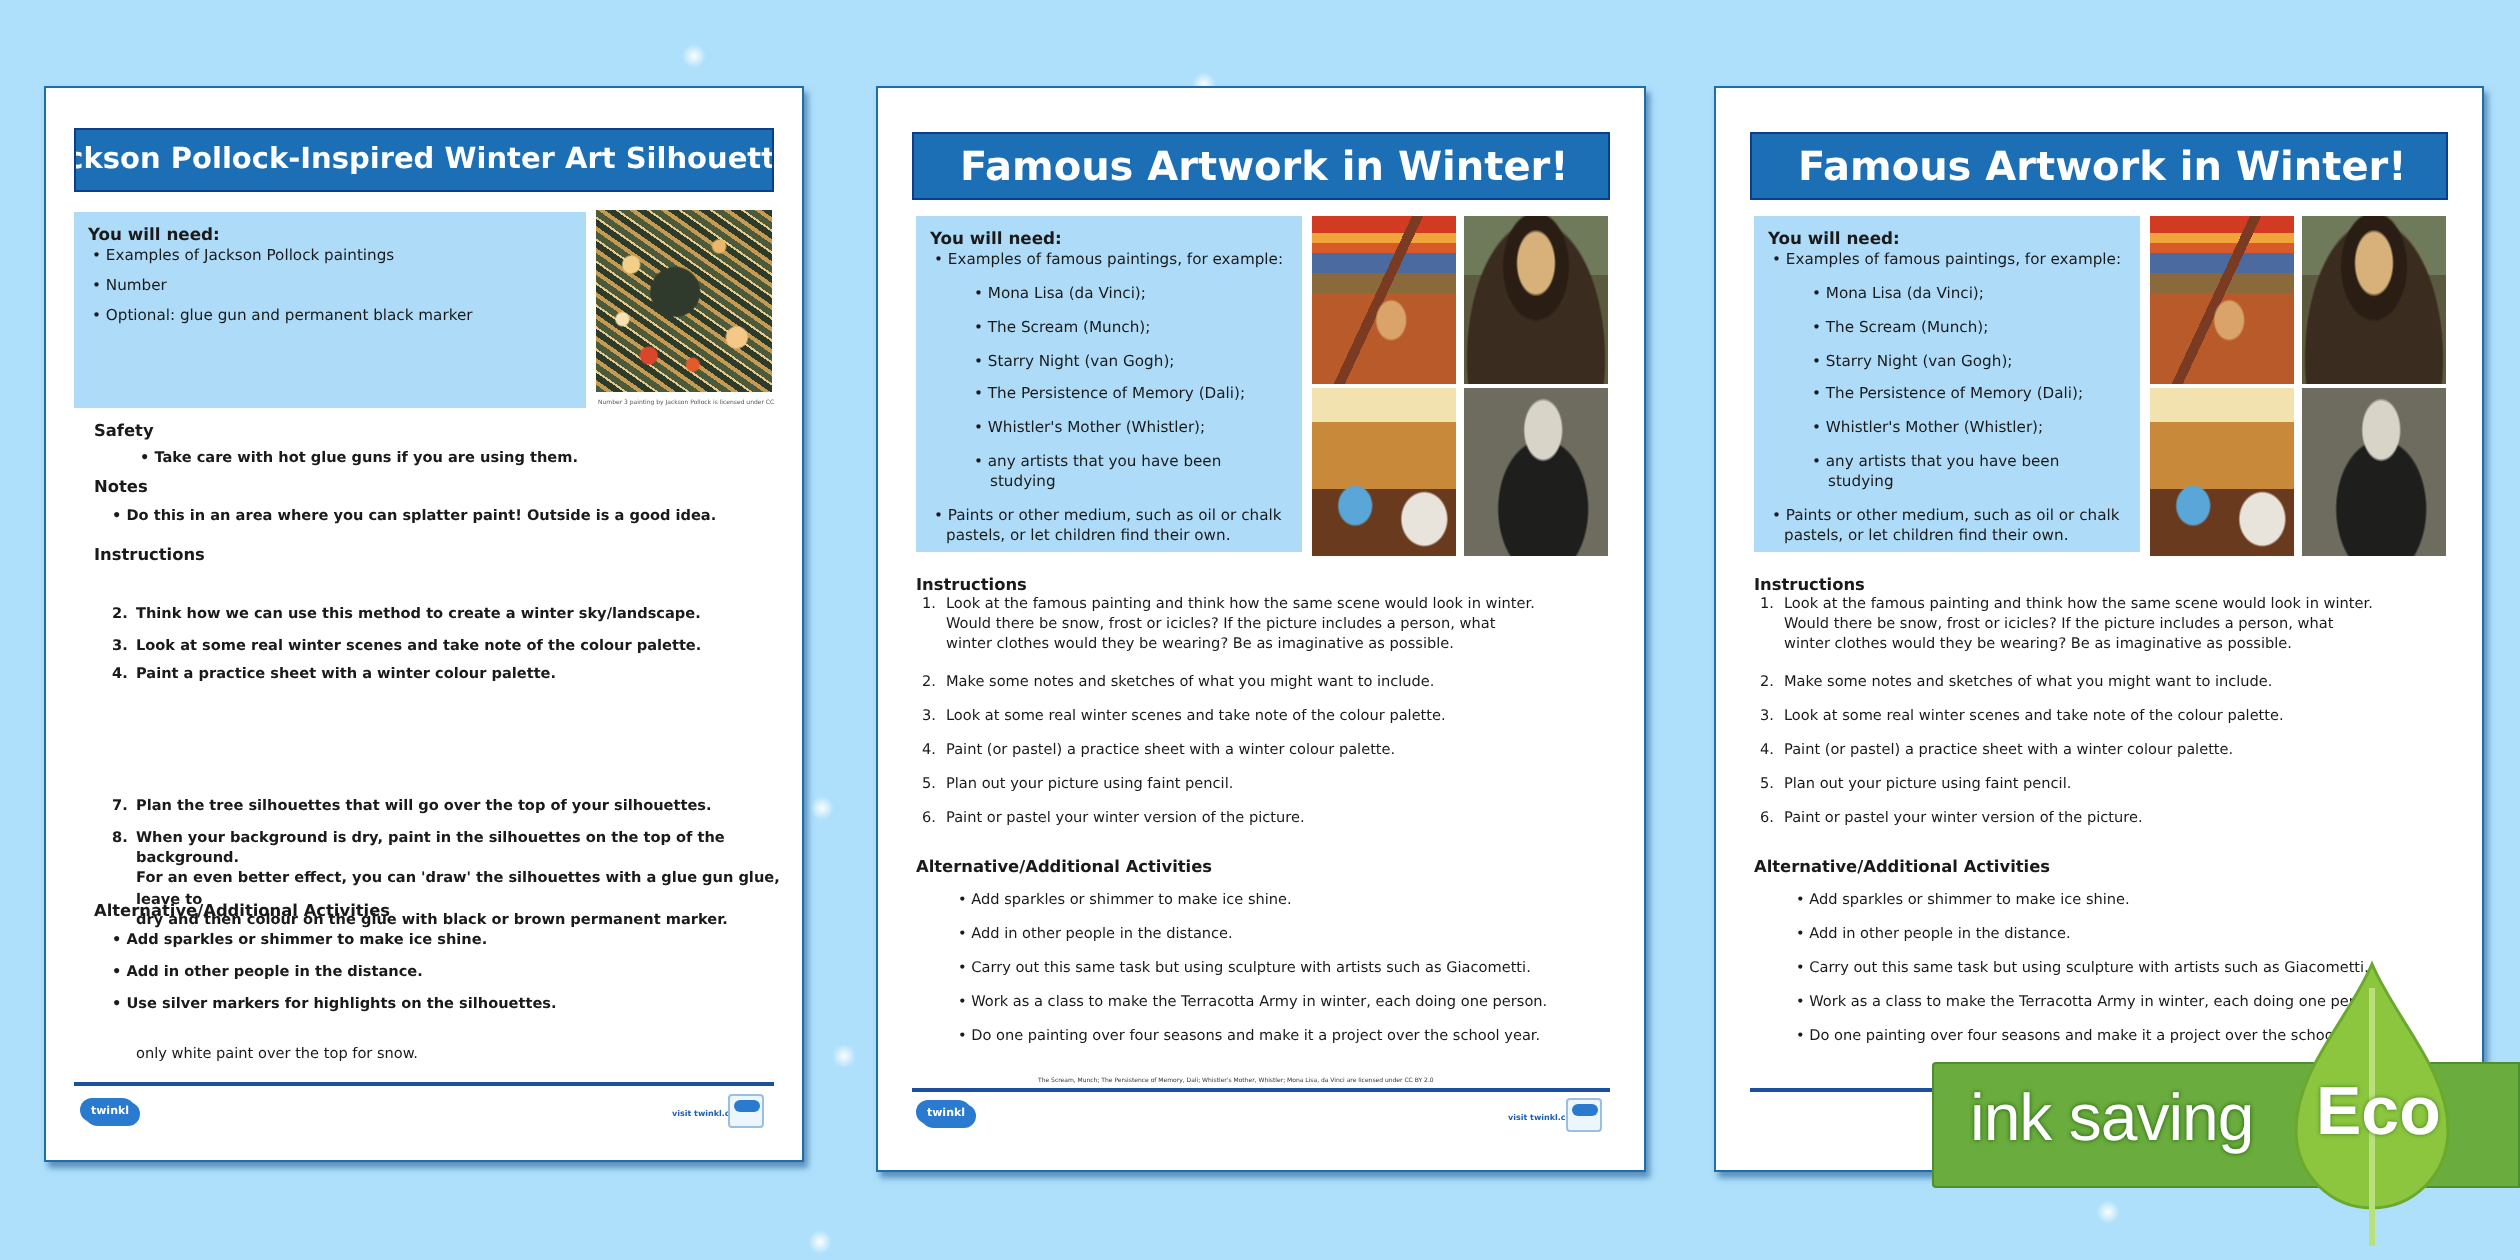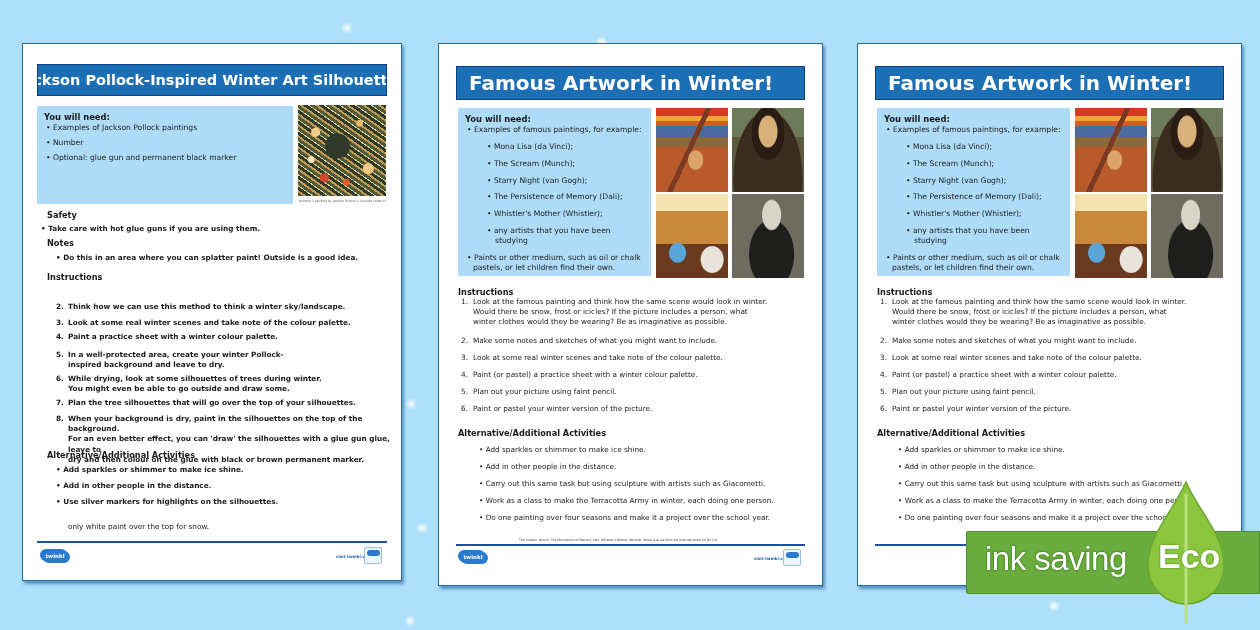--- a/index.html
+++ b/index.html
@@ -20,21 +20,21 @@
     box-shadow: 2px 3px 3px rgba(20,80,140,0.55);
   }
   .page.p1 { left: 22px; width: 380px; height: 538px; }
   .page.p2 { left: 438px; width: 385px; height: 543px; }
   .page.p3 { left: 857px; width: 385px; height: 543px; }
 
   .title-bar {
     position: absolute; left: 14px; right: 14px; top: 20px; height: 32px;
     background: #1c6fb5; border: 1.5px solid #0b3f8a;
     color: #fff; font-weight: bold; display: flex; align-items: center;
-    padding-left: 12px; white-space: nowrap; overflow: hidden;
+    padding-left: 23px; white-space: nowrap; overflow: hidden;
   }
   .p1 .title-bar { font-size: 14.5px; justify-content: center; padding-left: 0; }
   .p2 .title-bar, .p3 .title-bar { font-size: 20px; left: 17px; right: 17px; top: 22px; height: 34px; }
 
   .need-box {
     position: absolute; background: #aedcf8;
     font-size: 7.6px; line-height: 10px; padding: 6px 7px;
   }
   .need-box .need-title { font-weight: bold; font-size: 8.4px; margin-bottom: 1px; }
   .need-box .item { margin-bottom: 5px; padding-left: 8px; text-indent: -6px; }
@@ -153,33 +153,29 @@
   <div class="need-box">
     <div class="need-title">You will need:</div>
     <div class="item">Examples of Jackson Pollock paintings</div>
     <div class="item">Number</div>
     <div class="item">Optional: glue gun and permanent black marker</div>
   </div>
   <div class="pollock-img"></div>
   <div class="caption">Number 3 painting by Jackson Pollock is licensed under CC by 2.0</div>
 
   <div class="sec-h" style="left:24px;top:166px;">Safety</div>
-  <div class="bul" style="left:18px;top:180px;">Take care with hot glue guns if you are using them.</div>
+  <div class="bul" style="left:47px;top:180px;">Take care with hot glue guns if you are using them.</div>
 
   <div class="sec-h" style="left:24px;top:194px;">Notes</div>
   <div class="bul" style="left:33px;top:209px;text-align:right;">Do this in an area where you can splatter paint! Outside is a good idea.</div>
 
   <div class="sec-h" style="left:24px;top:228px;">Instructions</div>
-  <div class="num" style="left:33px;top:258px;"><span class="n">2.</span><span class="t">Think how we can use this method to think a winter sky/landscape.</span></div>
+  <div class="num" style="left:33px;top:258px;"><span class="n">2.</span><span class="t">Think how we can use this method to create a winter sky/landscape.</span></div>
   <div class="num" style="left:33px;top:274px;"><span class="n">3.</span><span class="t">Look at some real winter scenes and take note of the colour palette.</span></div>
   <div class="num" style="left:33px;top:288px;"><span class="n">4.</span><span class="t">Paint a practice sheet with a winter colour palette.</span></div>
-  <div class="num" style="left:33px;top:306px;"><span class="n">5.</span><span class="t">In a well-protected area, create your winter Pollock-
-inspired background and leave to dry.</span></div>
-  <div class="num" style="left:33px;top:330px;"><span class="n">6.</span><span class="t">While drying, look at some silhouettes of trees during winter.
-You might even be able to go outside and draw some.</span></div>
   <div class="num" style="left:33px;top:354px;"><span class="n">7.</span><span class="t">Plan the tree silhouettes that will go over the top of your silhouettes.</span></div>
   <div class="num" style="left:33px;top:370px;"><span class="n">8.</span><span class="t">When your background is dry, paint in the silhouettes on the top of the background.
 For an even better effect, you can 'draw' the silhouettes with a glue gun glue, leave to
 dry and then colour on the glue with black or brown permanent marker.</span></div>
 
   <div class="sec-h" style="left:24px;top:406px;">Alternative/Additional Activities</div>
   <div class="bul" style="left:33px;top:421px;">Add sparkles or shimmer to make ice shine.</div>
   <div class="bul" style="left:33px;top:437px;">Add in other people in the distance.</div>
   <div class="bul" style="left:33px;top:453px;">Use silver markers for highlights on the silhouettes.</div>
   <div class="num" style="left:45px;top:478px;font-size:7.3px;">only white paint over the top for snow.</div>

